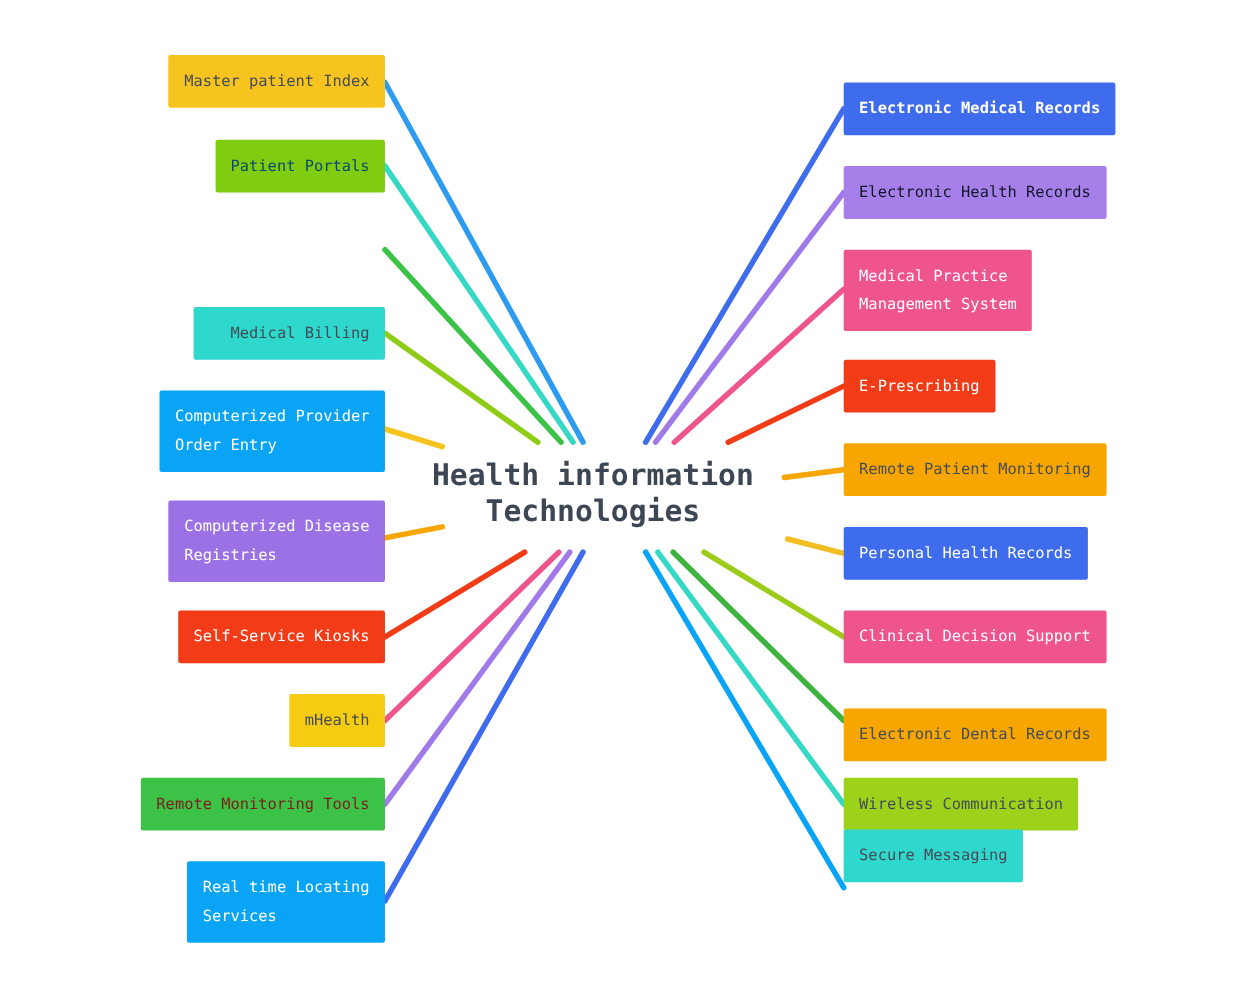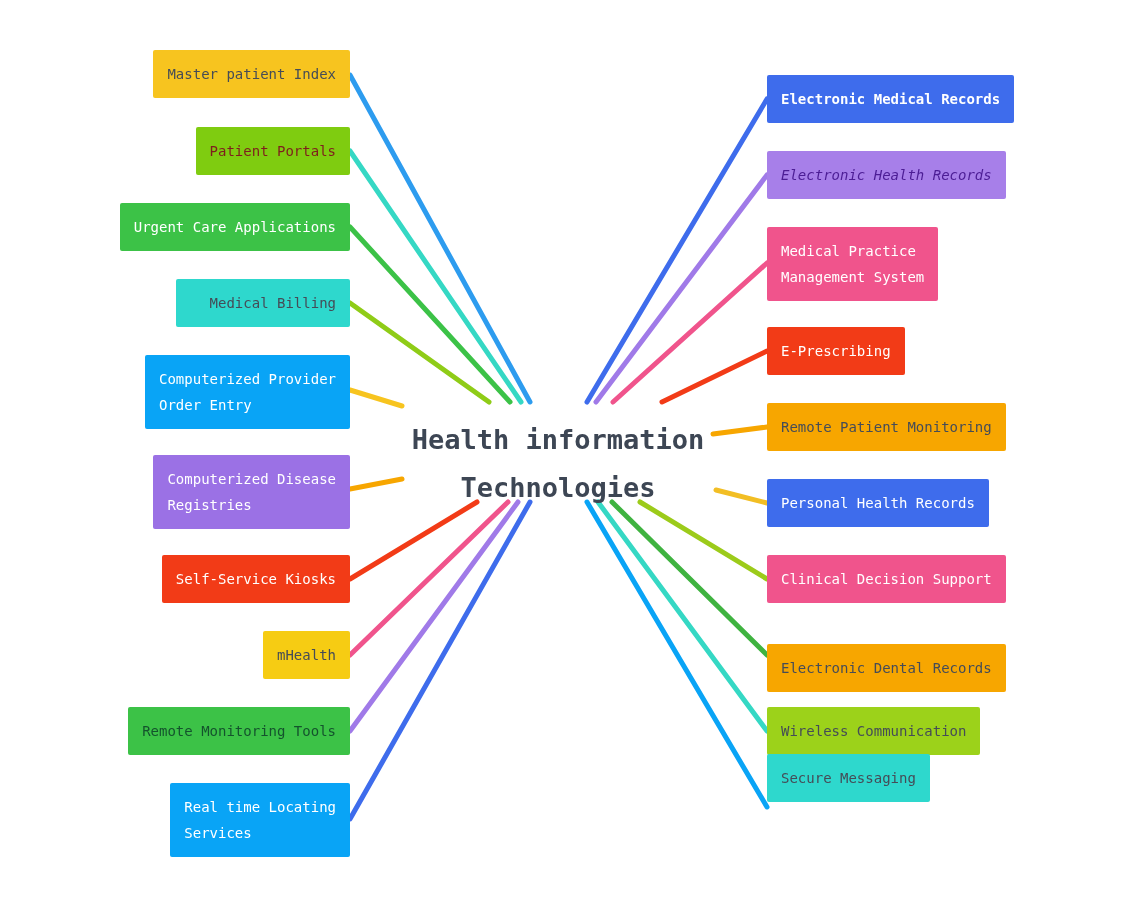--- a/index.html
+++ b/index.html
@@ -21,25 +21,25 @@
     letter-spacing:0;
   }
   .node-l{right:790px;text-align:left;}
   .node-r{left:767px;text-align:left;}
   .l0{top:50px}.l1{top:127px}.l2{top:203px}.l3{top:279px}.l4{top:355px}
   .l5{top:455px}.l6{top:555px}.l7{top:631px}.l8{top:707px}.l9{top:783px}
   .r0{top:75px}.r1{top:151px}.r2{top:227px}.r3{top:327px}.r4{top:403px}
   .r5{top:479px}.r6{top:555px}.r7{top:644px}.r8{top:707px}.r9{top:754px}
   .central{
     position:absolute;
-    left:403px;top:416px;width:310px;
+    left:384px;top:416px;width:310px;
     text-align:center;
     font-weight:bold;
     font-size:27px;
-    line-height:48px;
+    line-height:33px;
     white-space:pre-line;
   }
 </style>
 </head>
 <body>
 
 <div class="canvas">
 
   <svg class="links" width="1140" height="906" viewBox="0 0 1140 906" fill="none" stroke-width="5" stroke-linecap="round">
 
@@ -63,35 +63,34 @@
     <line x1="767" y1="579" x2="640" y2="502" stroke="#9CCB1A"></line>
     <line x1="767" y1="655" x2="612" y2="502" stroke="#3FB340"></line>
     <line x1="767" y1="731" x2="598" y2="502" stroke="#35D8C4"></line>
     <line x1="767" y1="807" x2="587" y2="502" stroke="#09A4F6"></line>
   </svg>
 
   <div class="central" style="color: rgb(61, 70, 84);">Health information
 Technologies</div>
 
   <div class="node node-l l0" style="background-color: rgb(247, 196, 31); color: rgb(69, 76, 87);">Master patient Index</div>
-  <div class="node node-l l1" style="background-color: rgb(127, 204, 16); color: #7f1d1d;">Patient Portals</div>
-  <div class="node node-l l2" style="background-color: rgb(60, 194, 71); color: rgb(255, 255, 255);">Urgent Care Applications</div>
+  <div class="node node-l l1" style="background-color: rgb(127, 204, 16); color: #0c4a6e;">Patient Portals</div>
   <div class="node node-l l3" style="background-color: rgb(46, 216, 205); color: rgb(69, 76, 87); padding-left: 34px;">Medical Billing</div>
   <div class="node node-l l4" style="background-color: rgb(9, 164, 246); color: rgb(255, 255, 255);">Computerized Provider
 Order Entry</div>
   <div class="node node-l l5" style="background-color: rgb(155, 113, 229); color: rgb(255, 255, 255);">Computerized Disease
 Registries</div>
   <div class="node node-l l6" style="background-color: rgb(242, 59, 23); color: rgb(255, 255, 255);">Self-Service Kiosks</div>
   <div class="node node-l l7" style="background-color: rgb(246, 204, 19); color: rgb(69, 76, 87);">mHealth</div>
-  <div class="node node-l l8" style="background-color: rgb(60, 194, 71); color: #14532d;">Remote Monitoring Tools</div>
+  <div class="node node-l l8" style="background-color: rgb(60, 194, 71); color: #7f1d1d;">Remote Monitoring Tools</div>
   <div class="node node-l l9" style="background-color: rgb(9, 164, 246); color: rgb(255, 255, 255);">Real time Locating
 Services</div>
 
   <div class="node node-r r0" style="background-color: rgb(62, 108, 236); color: rgb(255, 255, 255); font-weight: bold;">Electronic Medical Records</div>
-  <div class="node node-r r1" style="background-color: rgb(167, 127, 233); color: #4c1d95; font-style: italic;">Electronic Health Records</div>
+  <div class="node node-r r1" style="background-color: rgb(167, 127, 233); color: #0f172a;">Electronic Health Records</div>
   <div class="node node-r r2" style="background-color: rgb(240, 84, 140); color: rgb(255, 255, 255);">Medical Practice
 Management System</div>
   <div class="node node-r r3" style="background-color: rgb(242, 59, 23); color: rgb(255, 255, 255);">E-Prescribing</div>
   <div class="node node-r r4" style="background-color: rgb(247, 166, 0); color: rgb(69, 76, 87);">Remote Patient Monitoring</div>
   <div class="node node-r r5" style="background-color: rgb(62, 108, 236); color: rgb(255, 255, 255);">Personal Health Records</div>
   <div class="node node-r r6" style="background-color: rgb(240, 84, 140); color: rgb(255, 255, 255);">Clinical Decision Support</div>
   <div class="node node-r r7" style="background-color: rgb(247, 166, 0); color: rgb(69, 76, 87);">Electronic Dental Records</div>
   <div class="node node-r r8" style="background-color: rgb(156, 210, 26); color: rgb(69, 76, 87);">Wireless Communication</div>
   <div class="node node-r r9" style="background-color: rgb(46, 216, 205); color: rgb(69, 76, 87);">Secure Messaging</div>
 

